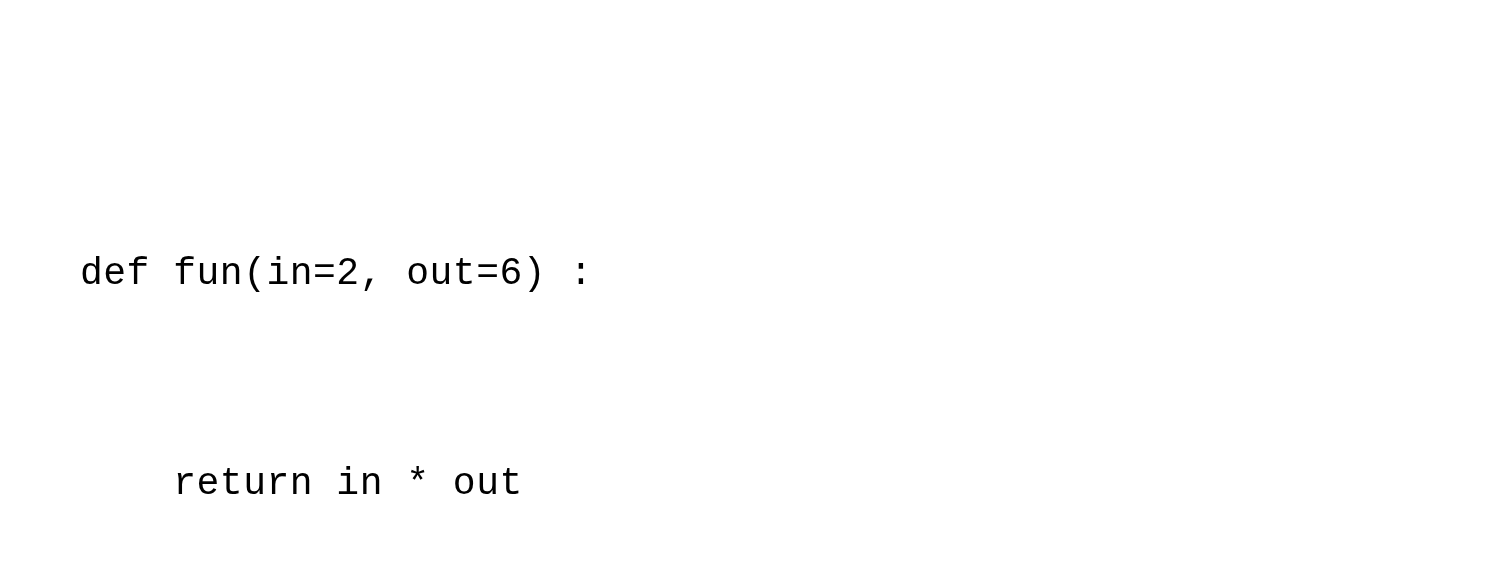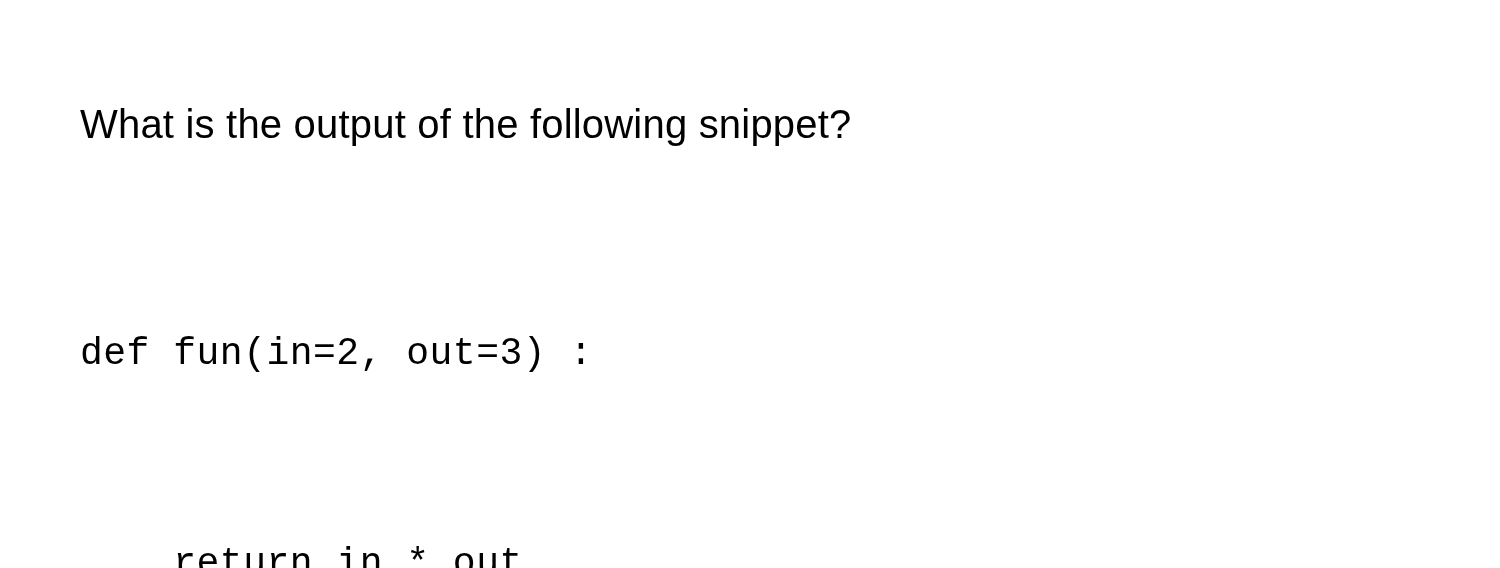--- a/index.html
+++ b/index.html
@@ -32,19 +32,18 @@
       letter-spacing: 0.5px;
     }
     .code-line {
       display: block;
     }
   </style>
 </head>
 <body>
 
 <div class="content">
-  <h2 class="question-text">What is the output of the following snippet?</h2>
   <div class="code-block">
-    <span class="code-line">def fun(in=2, out=3) :</span>
+    <span class="code-line">def fun(in=2, out=6) :</span>
     <span class="code-line">    return in * out</span>
     
   </div>
 </div>
 
 </body></html>

